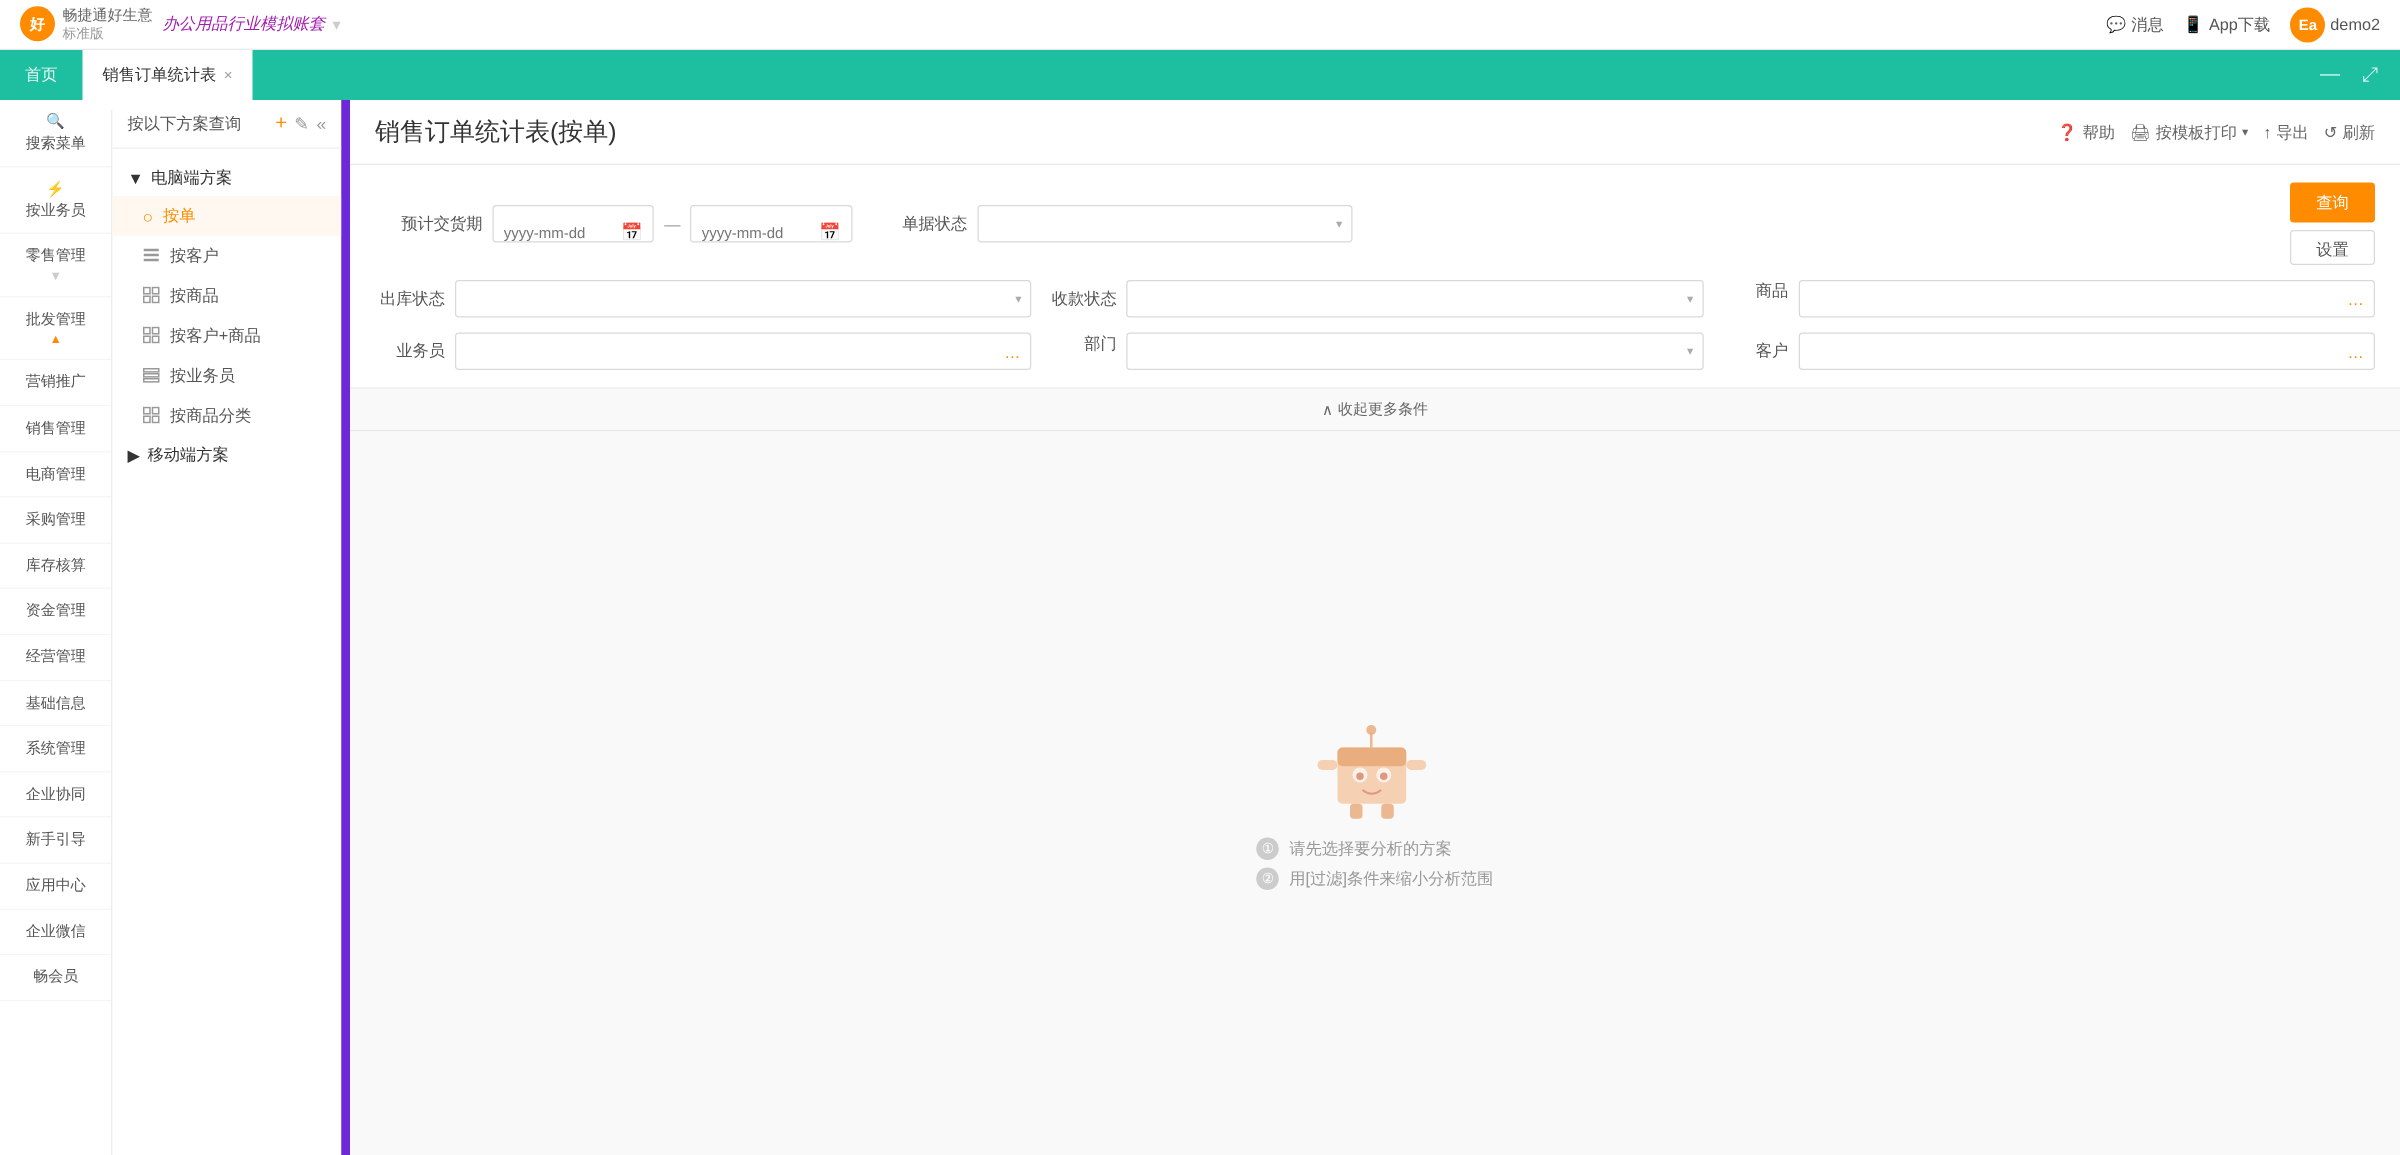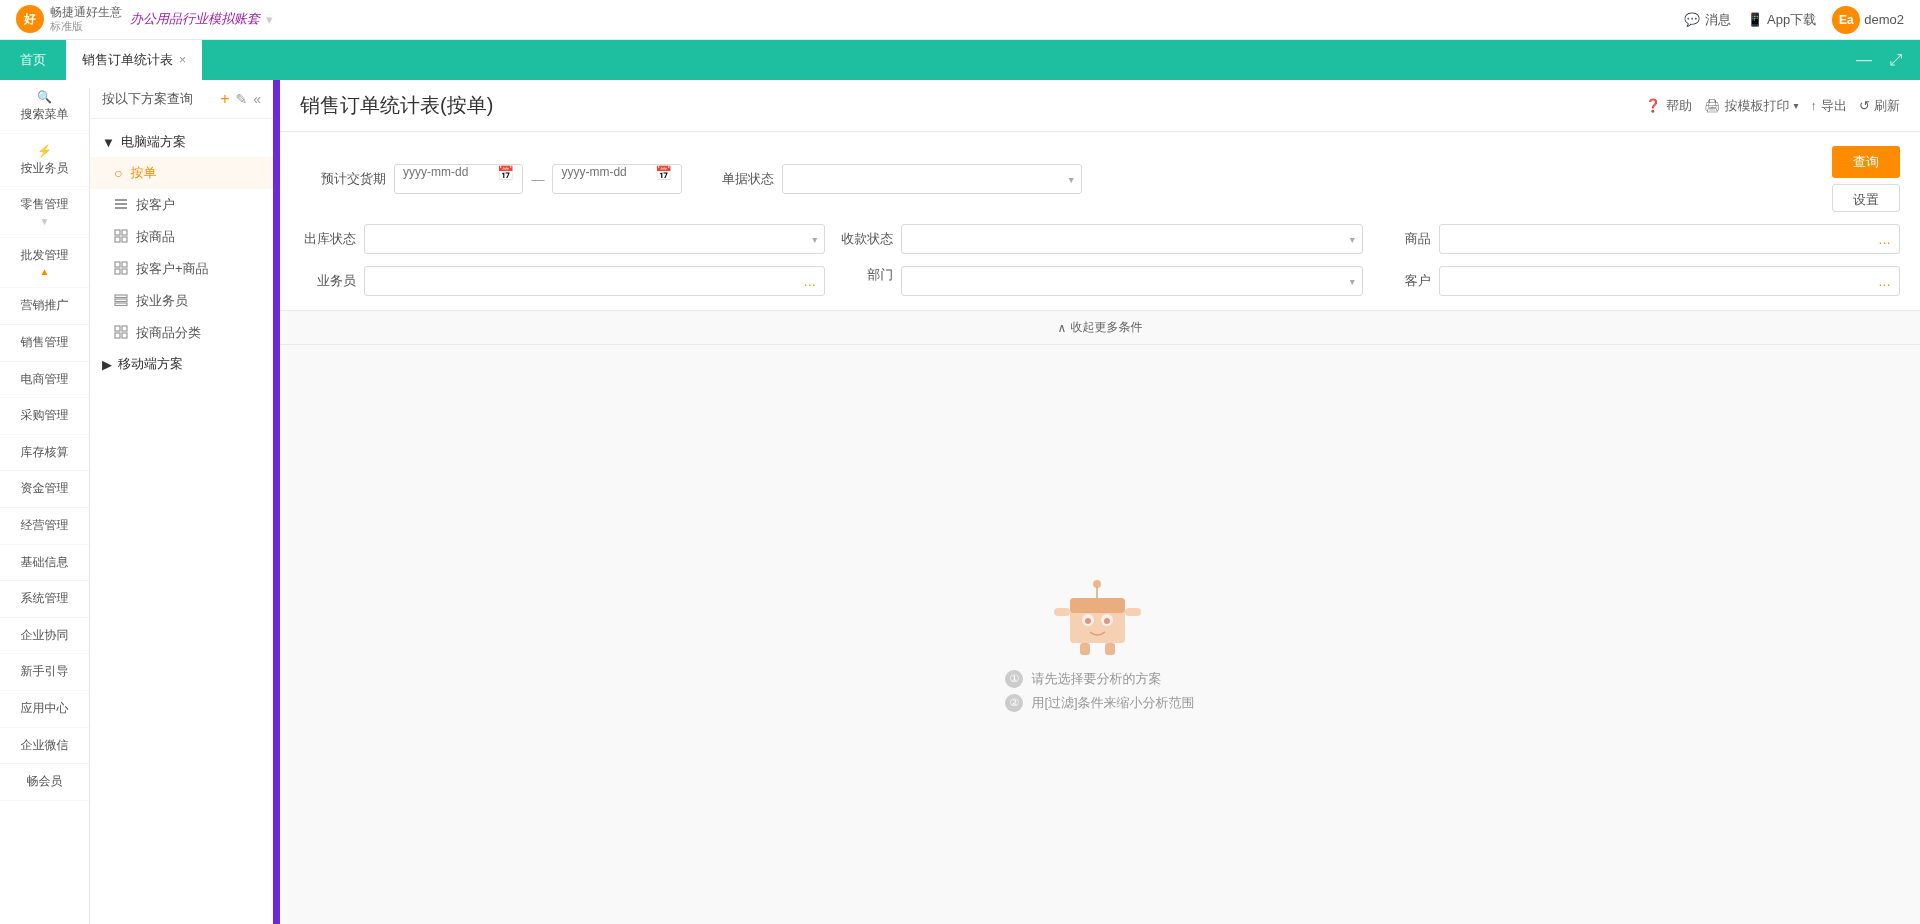--- a/index.html
+++ b/index.html
@@ -209,21 +209,21 @@
       color: #555;
     }
     .date-btn.active {
       background: #ff8c00;
       border-color: #ff8c00;
       color: #fff;
       border-radius: 10px;
     }
     .filter-date-input-wrap {
       display: flex;
-      align-items: flex-start;
+      align-items: flex-end;
       border: 1px solid #d9d9d9;
       border-radius: 3px;
       padding: 0 8px;
       height: 30px;
       gap: 4px;
       background: #fff;
     }
     .filter-date-input-wrap input {
       border: none; outline: none; font-size: 12px; color: #999; width: 90px; background: transparent;
     }
@@ -583,21 +583,21 @@
         </div>
         <div style="display:flex; align-items:center; gap:8px;">
           <span class="filter-label">收款状态</span>
           <div class="filter-field-select-wrap" style="flex:1;">
             <select>
               <option value=""></option>
             </select>
             <span class="sa">▾</span>
           </div>
         </div>
-        <div style="display:flex; align-items:center; gap:8px;">
+        <div style="display:flex; align-items:flex-start; gap:8px;">
           <span class="filter-label">商品</span>
           <div style="flex:1; border:1px solid #d9d9d9; border-radius:3px; height:30px; display:flex; align-items:center; padding:0 8px; justify-content:flex-end;">
             <span style="color:#ff8c00; cursor:pointer;">…</span>
           </div>
         </div>
       </div>
 
       <div style="display:grid; grid-template-columns:1fr 1fr 1fr; gap:12px;">
         <div style="display:flex; align-items:center; gap:8px;">
           <span class="filter-label">业务员</span>

